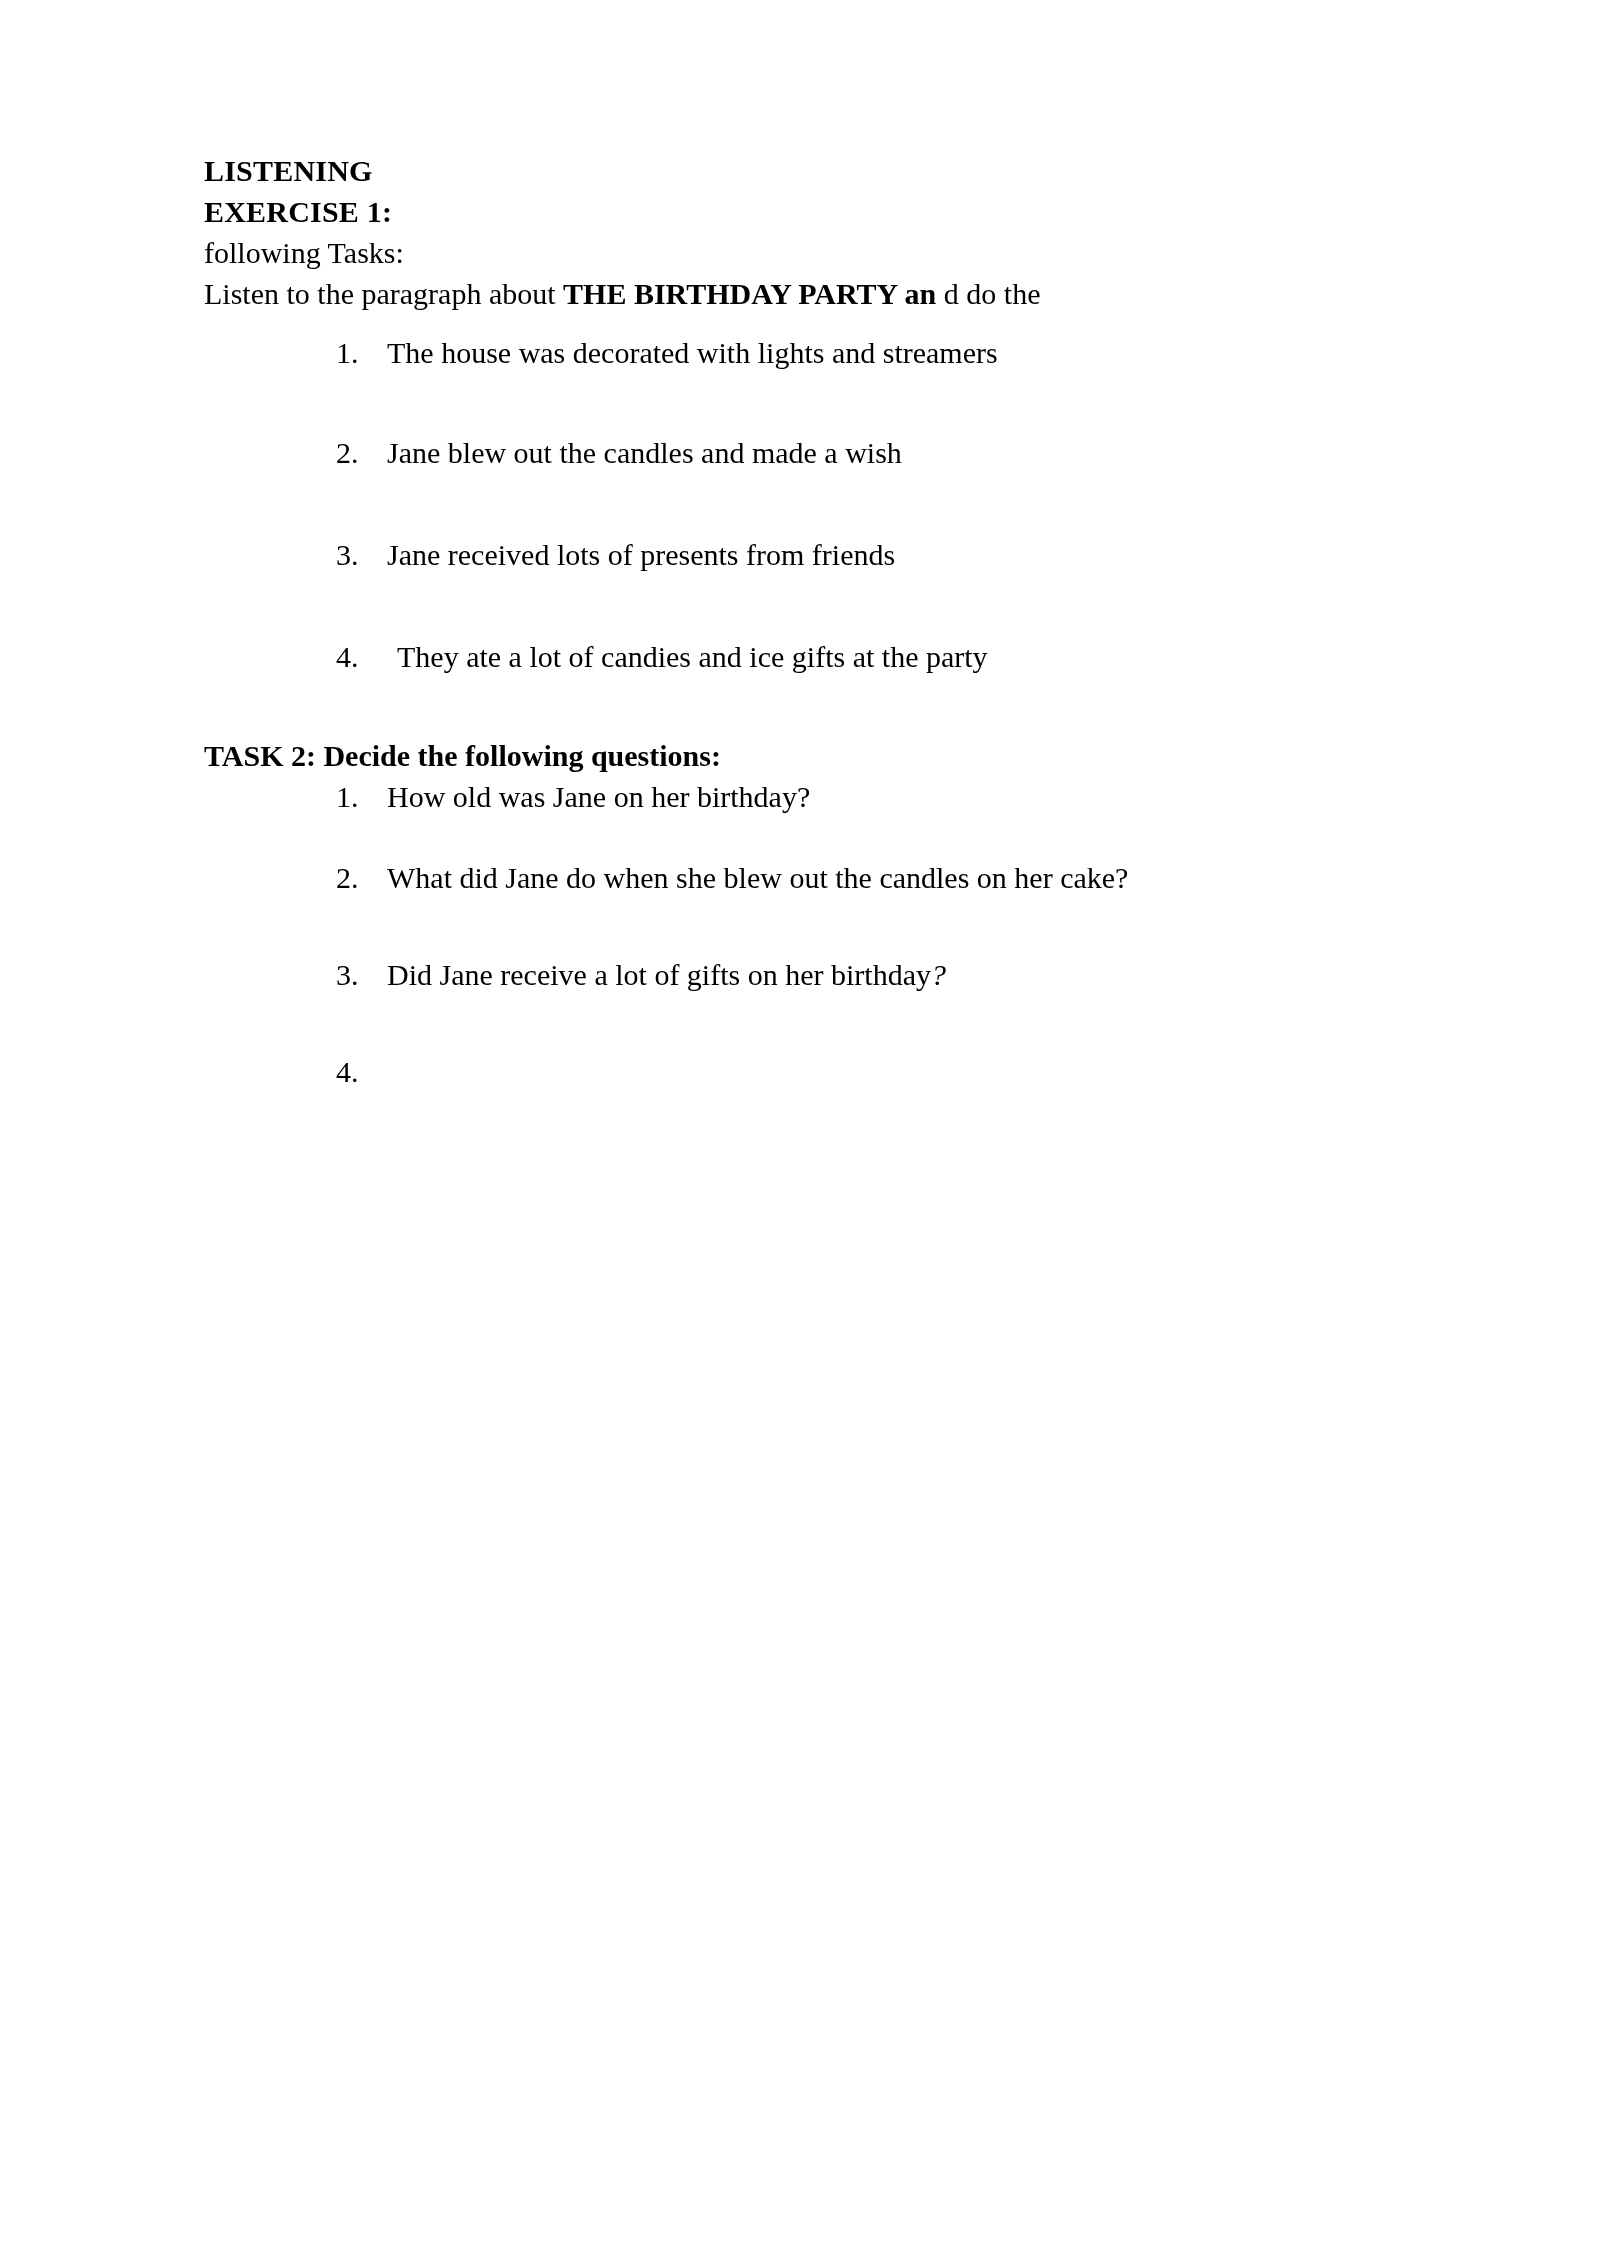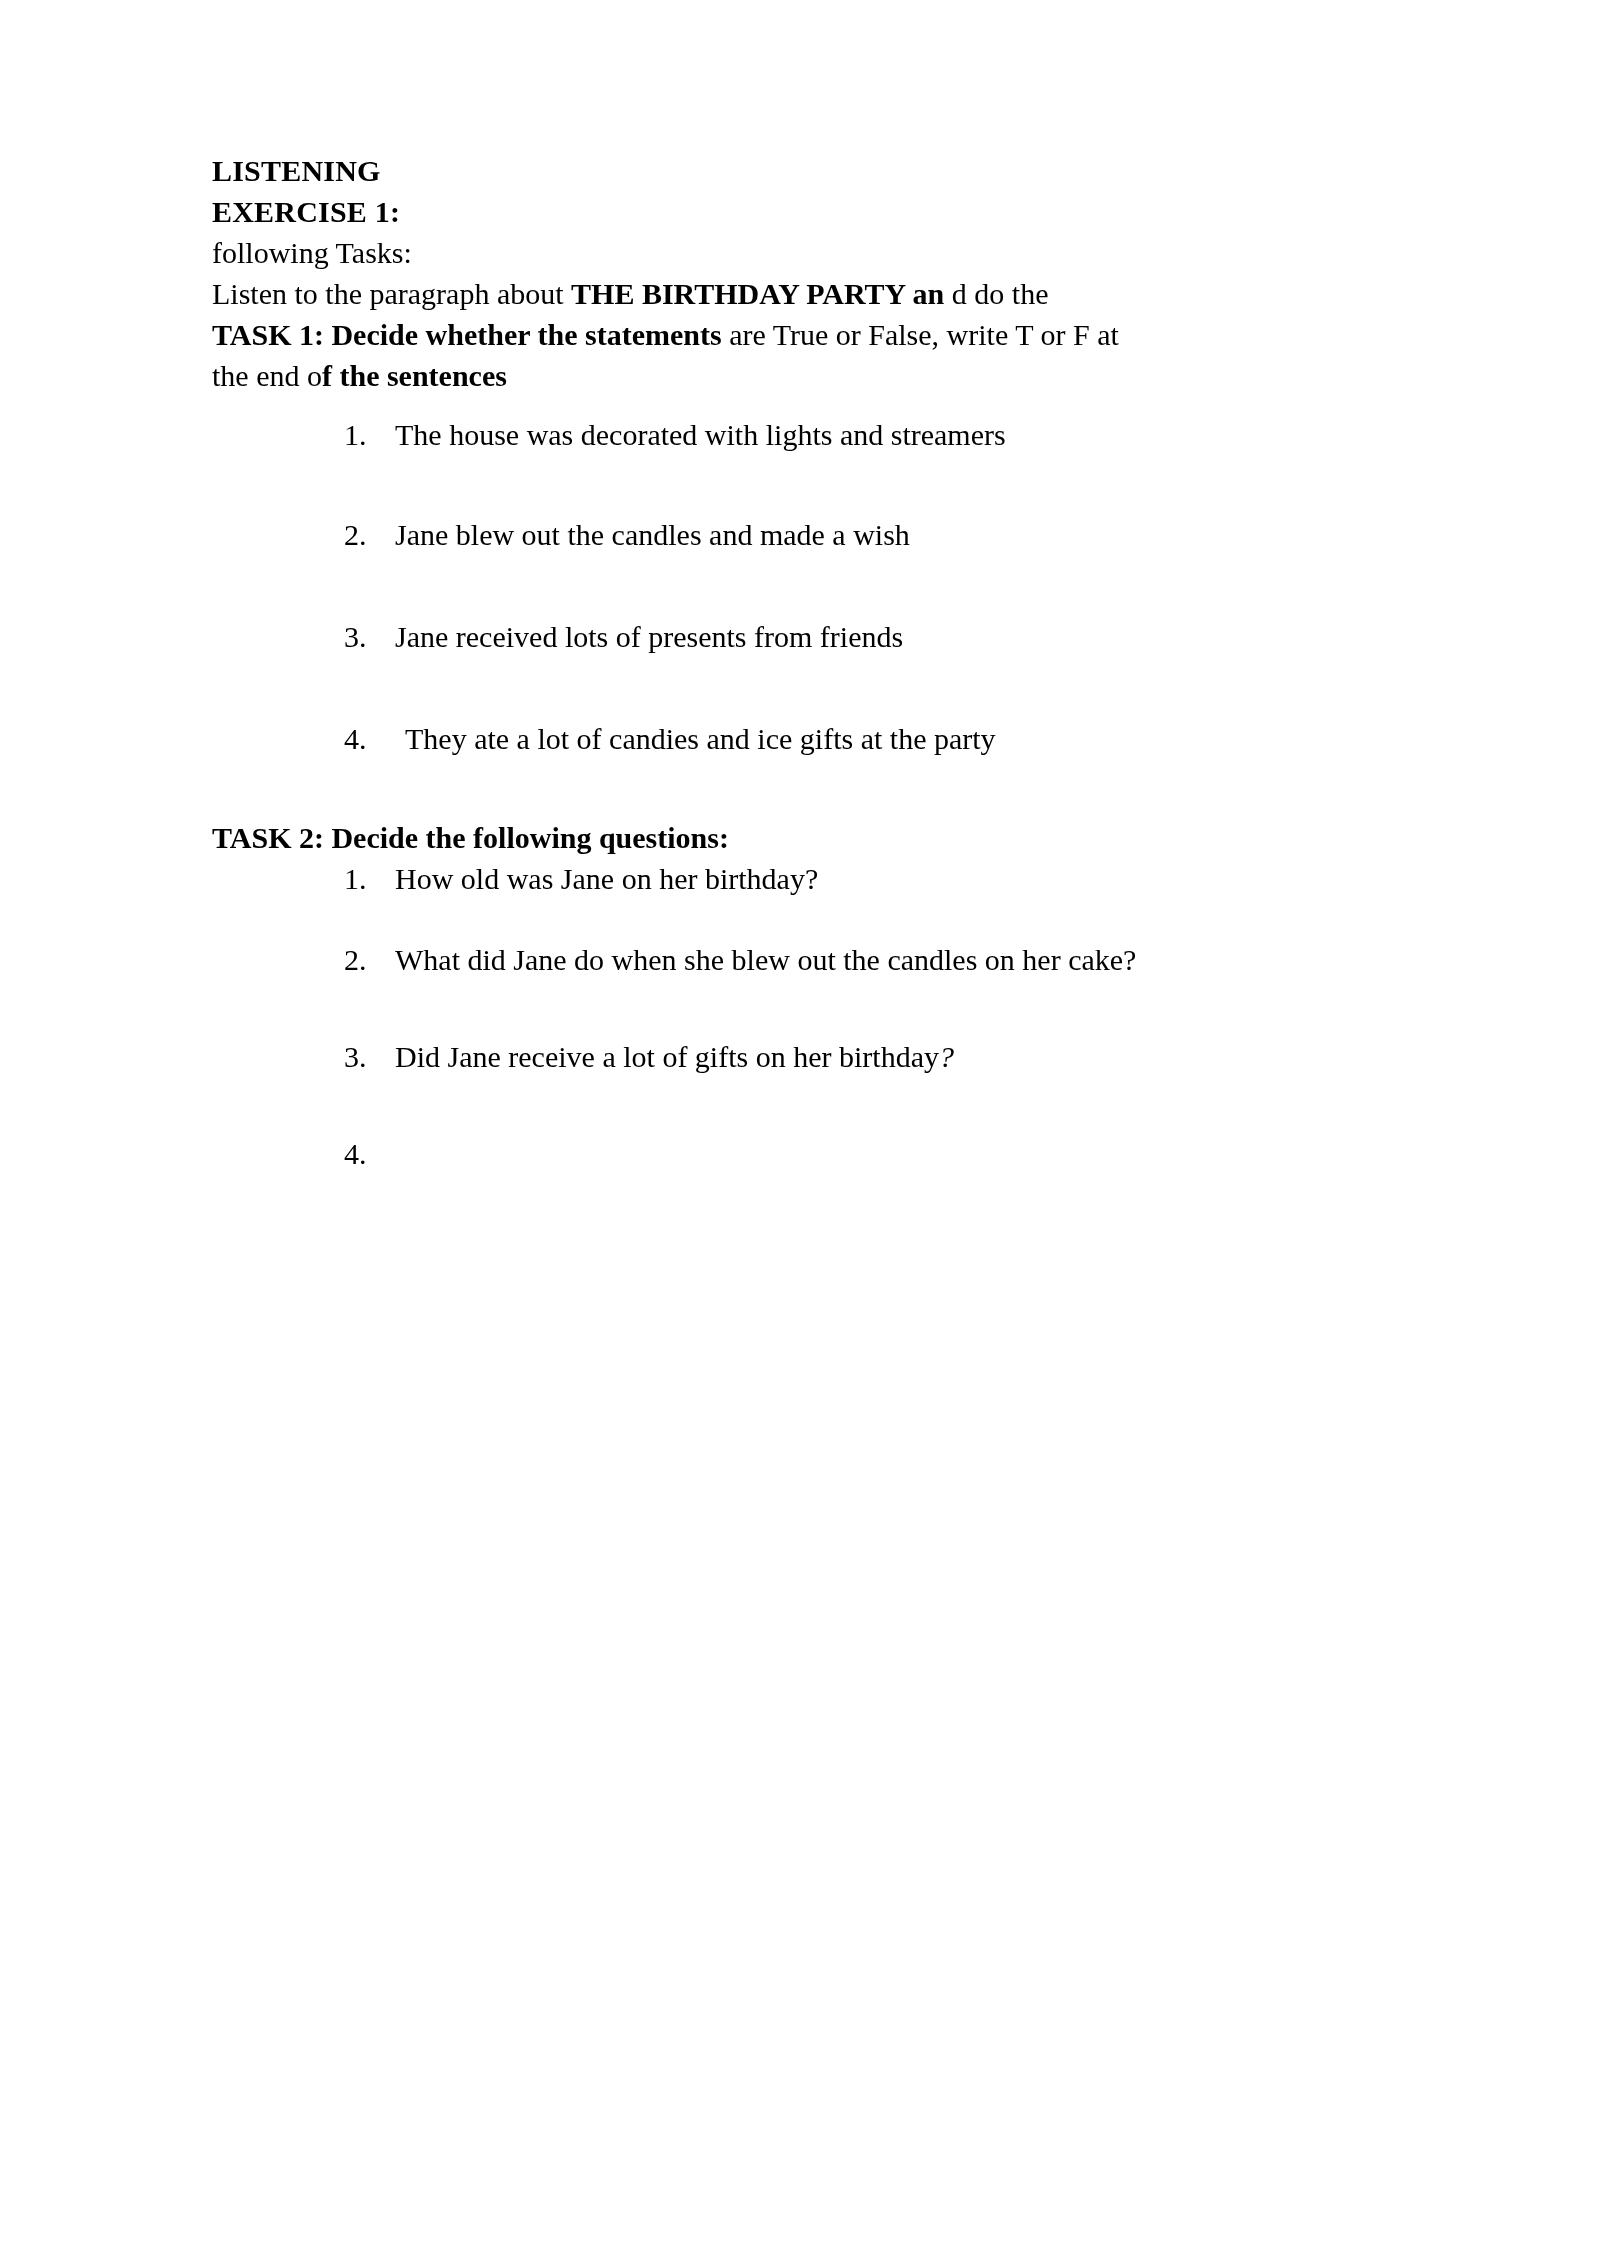--- a/index.html
+++ b/index.html
@@ -17,21 +17,21 @@
   }
   .page {
     position: relative;
     width: 1600px;
     height: 2262px;
     background: #ffffff;
     box-sizing: border-box;
   }
   .content {
     position: absolute;
-    left: 212px;
+    left: 204px;
     top: 150px;
     width: 1250px;
   }
   .hdr {
     font-size: 30px;
     font-weight: bold;
     line-height: 41px;
     letter-spacing: 0.2px;
   }
   .para-justify-all {
@@ -96,27 +96,20 @@
 
     <div class="para-justify-all">
       <span class="jline">following Tasks:</span>
       <span class="jline jline-stretch">
         <span>Listen to the paragraph about</span>
         <span class="b">THE BIRTHDAY PARTY an</span>
         <span>d do the</span>
       </span>
     </div>
 
-    <div class="para-justify-all">
-      <span class="jline jline-stretch">
-        <span class="b">TASK 1: Decide whether the statements</span>
-        <span>are True or False, write T or F at</span>
-      </span>
-      <span class="jline"><span>the end o</span><span class="b">f the sentences</span></span>
-    </div>
 
     <ol class="list">
       <li class="li-gap-1">
         <span class="num">1.</span>
         <span>The house was decorated with lights and streamers</span>
       </li>
       <li class="li-gap">
         <span class="num">2.</span>
         <span>Jane blew out the candles and made a wish</span>
       </li>

